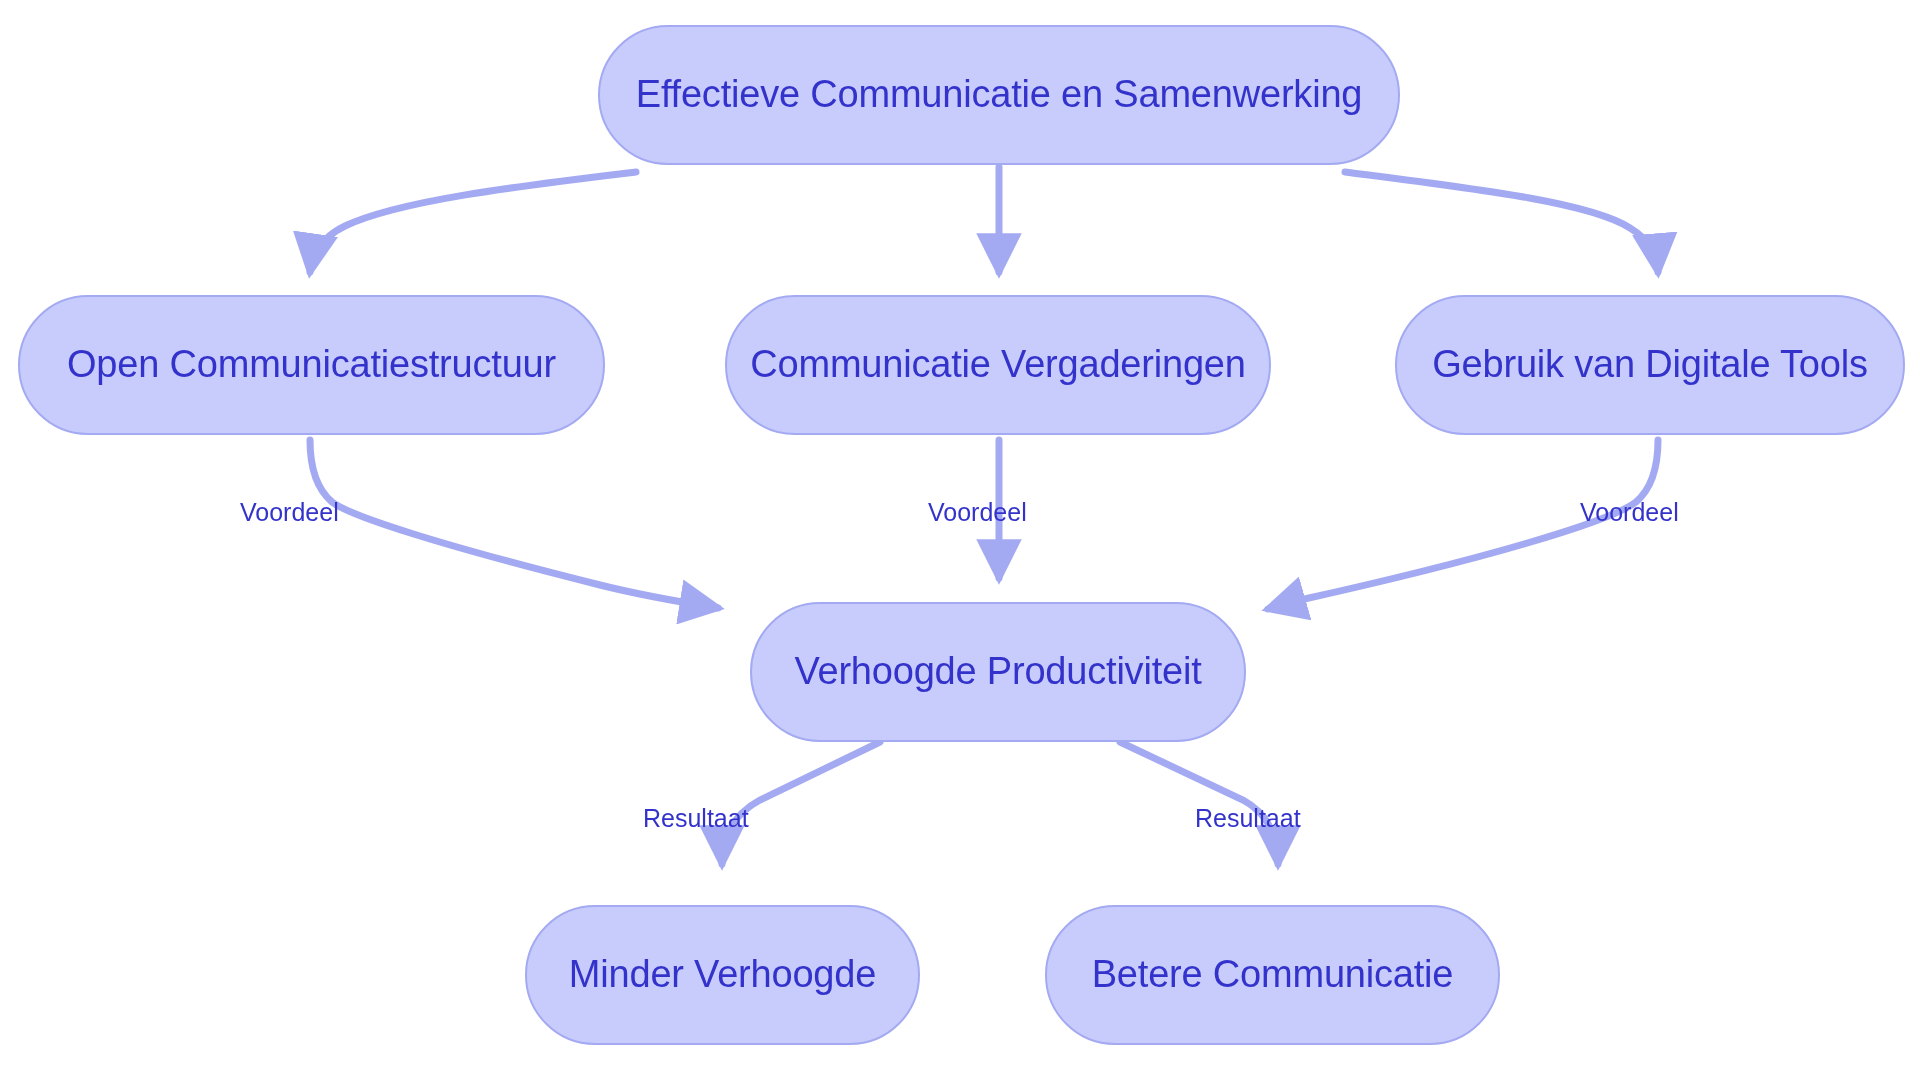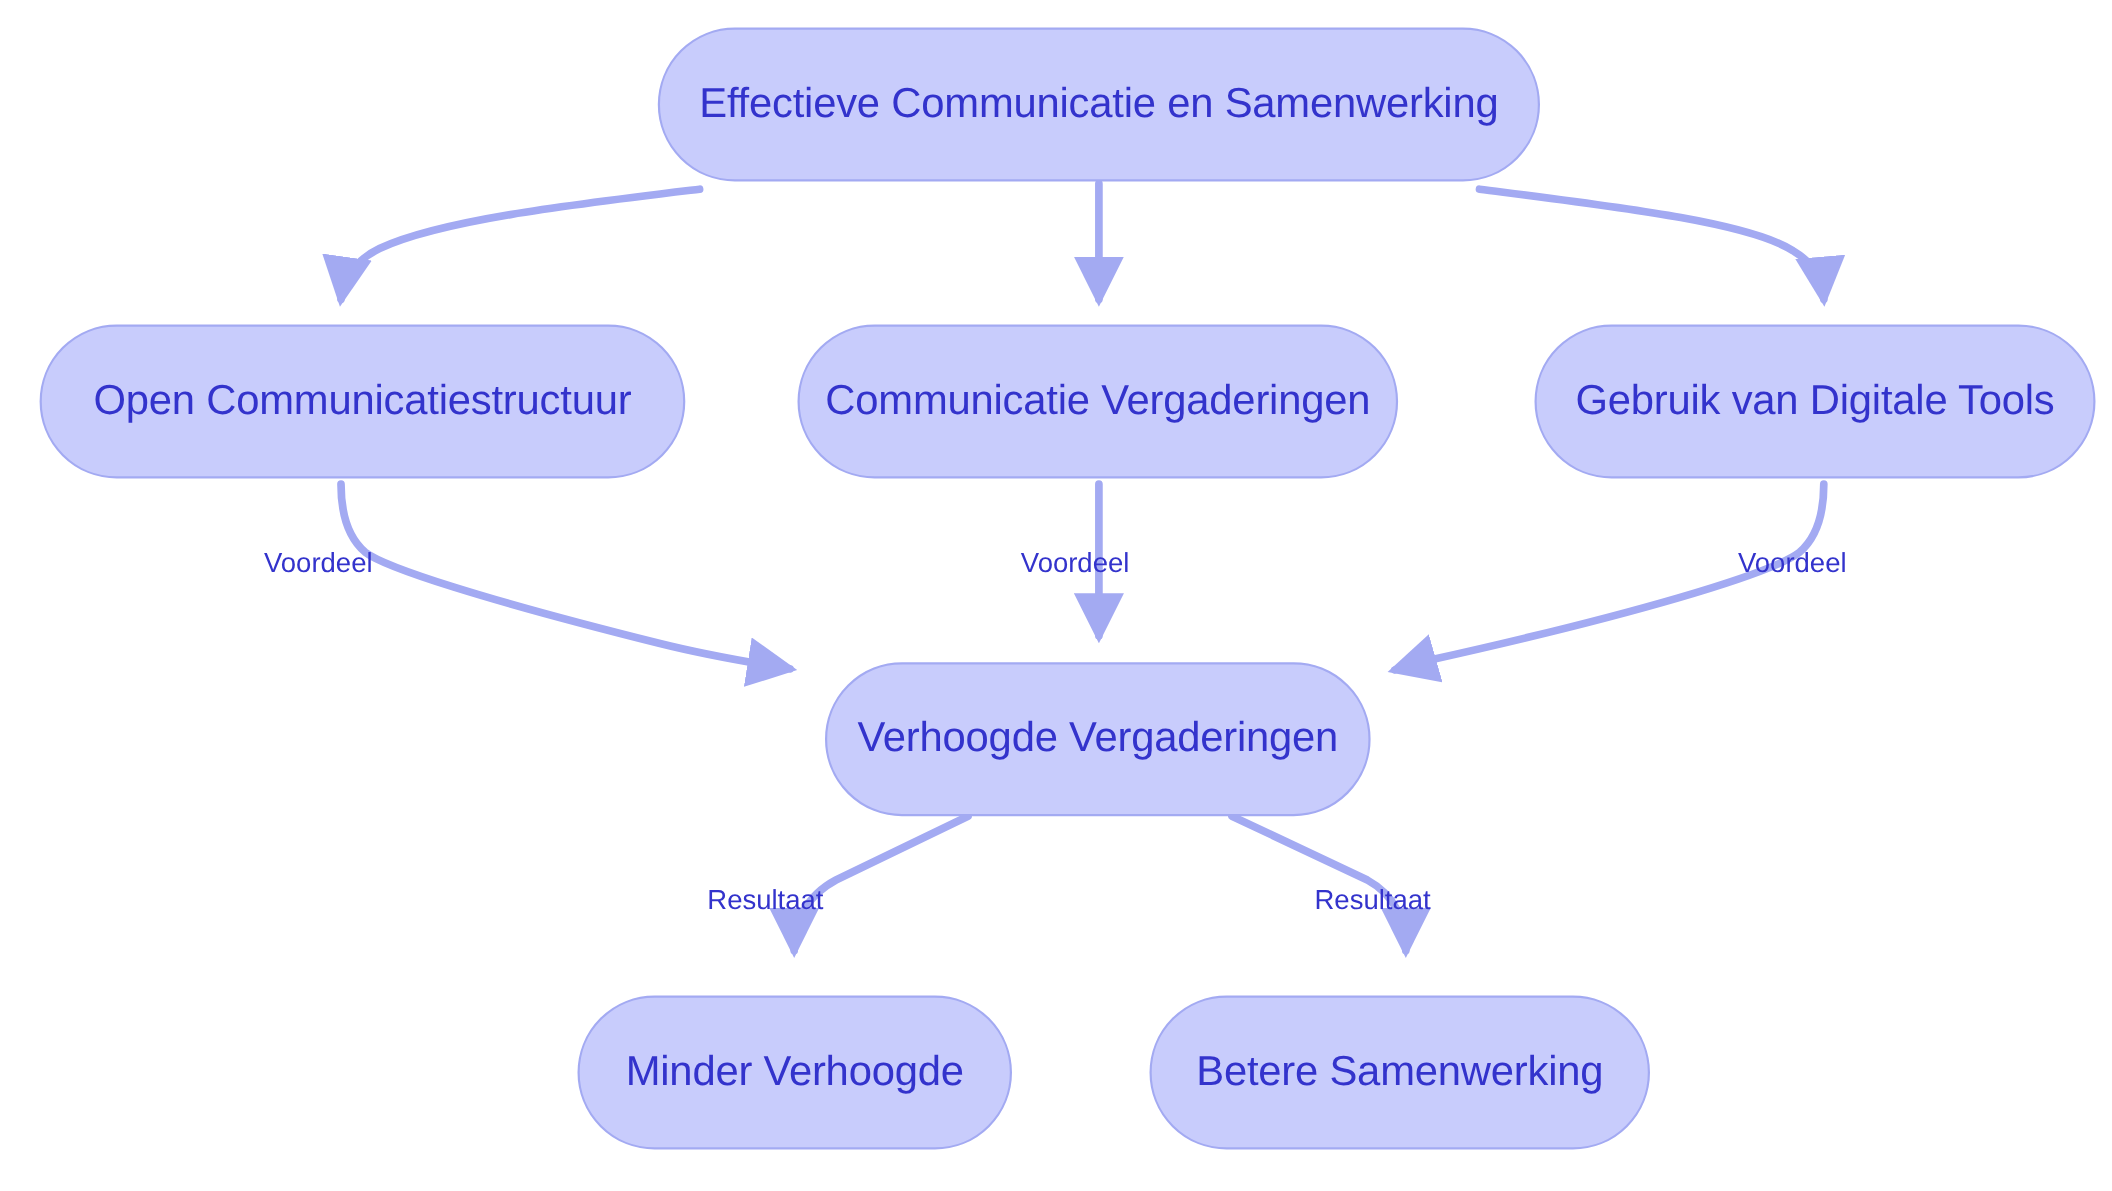--- a/index.html
+++ b/index.html
@@ -81,42 +81,42 @@
 
     <path d="M 880 742 L 760 800 C 730 816 722 842 722 864" fill="none" stroke="#a3aaf2" stroke-width="7" stroke-linecap="round" marker-end="url(#arrow)"></path>
 
     <path d="M 1120 742 L 1243 800 C 1272 816 1278 842 1278 864" fill="none" stroke="#a3aaf2" stroke-width="7" stroke-linecap="round" marker-end="url(#arrow)"></path>
   </svg>
 
   <div class="node" style="left:598px; top:25px; width:802px; height:140px;">
     <span class="node-label">Effectieve Communicatie en Samenwerking</span>
   </div>
 
-  <div class="node" style="left:36px; top:295px; width:587px; height:140px;">
+  <div class="node" style="left:18px; top:295px; width:587px; height:140px;">
     <span class="node-label">Open Communicatiestructuur</span>
   </div>
 
   <div class="node" style="left:725px; top:295px; width:546px; height:140px;">
     <span class="node-label">Communicatie Vergaderingen</span>
   </div>
 
   <div class="node" style="left:1395px; top:295px; width:510px; height:140px;">
     <span class="node-label">Gebruik van Digitale Tools</span>
   </div>
 
   <div class="node" style="left:750px; top:602px; width:496px; height:140px;">
-    <span class="node-label">Verhoogde Vergaderingen</span>
+    <span class="node-label">Verhoogde Productiviteit</span>
   </div>
 
   <div class="node" style="left:525px; top:905px; width:395px; height:140px;">
     <span class="node-label">Minder Verhoogde</span>
   </div>
 
   <div class="node" style="left:1045px; top:905px; width:455px; height:140px;">
-    <span class="node-label">Betere Samenwerking</span>
+    <span class="node-label">Betere Communicatie</span>
   </div>
 
   <div class="edge-label" style="left:240px; top:500px;">Voordeel</div>
 
   <div class="edge-label" style="left:928px; top:500px;">Voordeel</div>
 
   <div class="edge-label" style="left:1580px; top:500px;">Voordeel</div>
 
   <div class="edge-label" style="left:643px; top:806px;">Resultaat</div>
 

